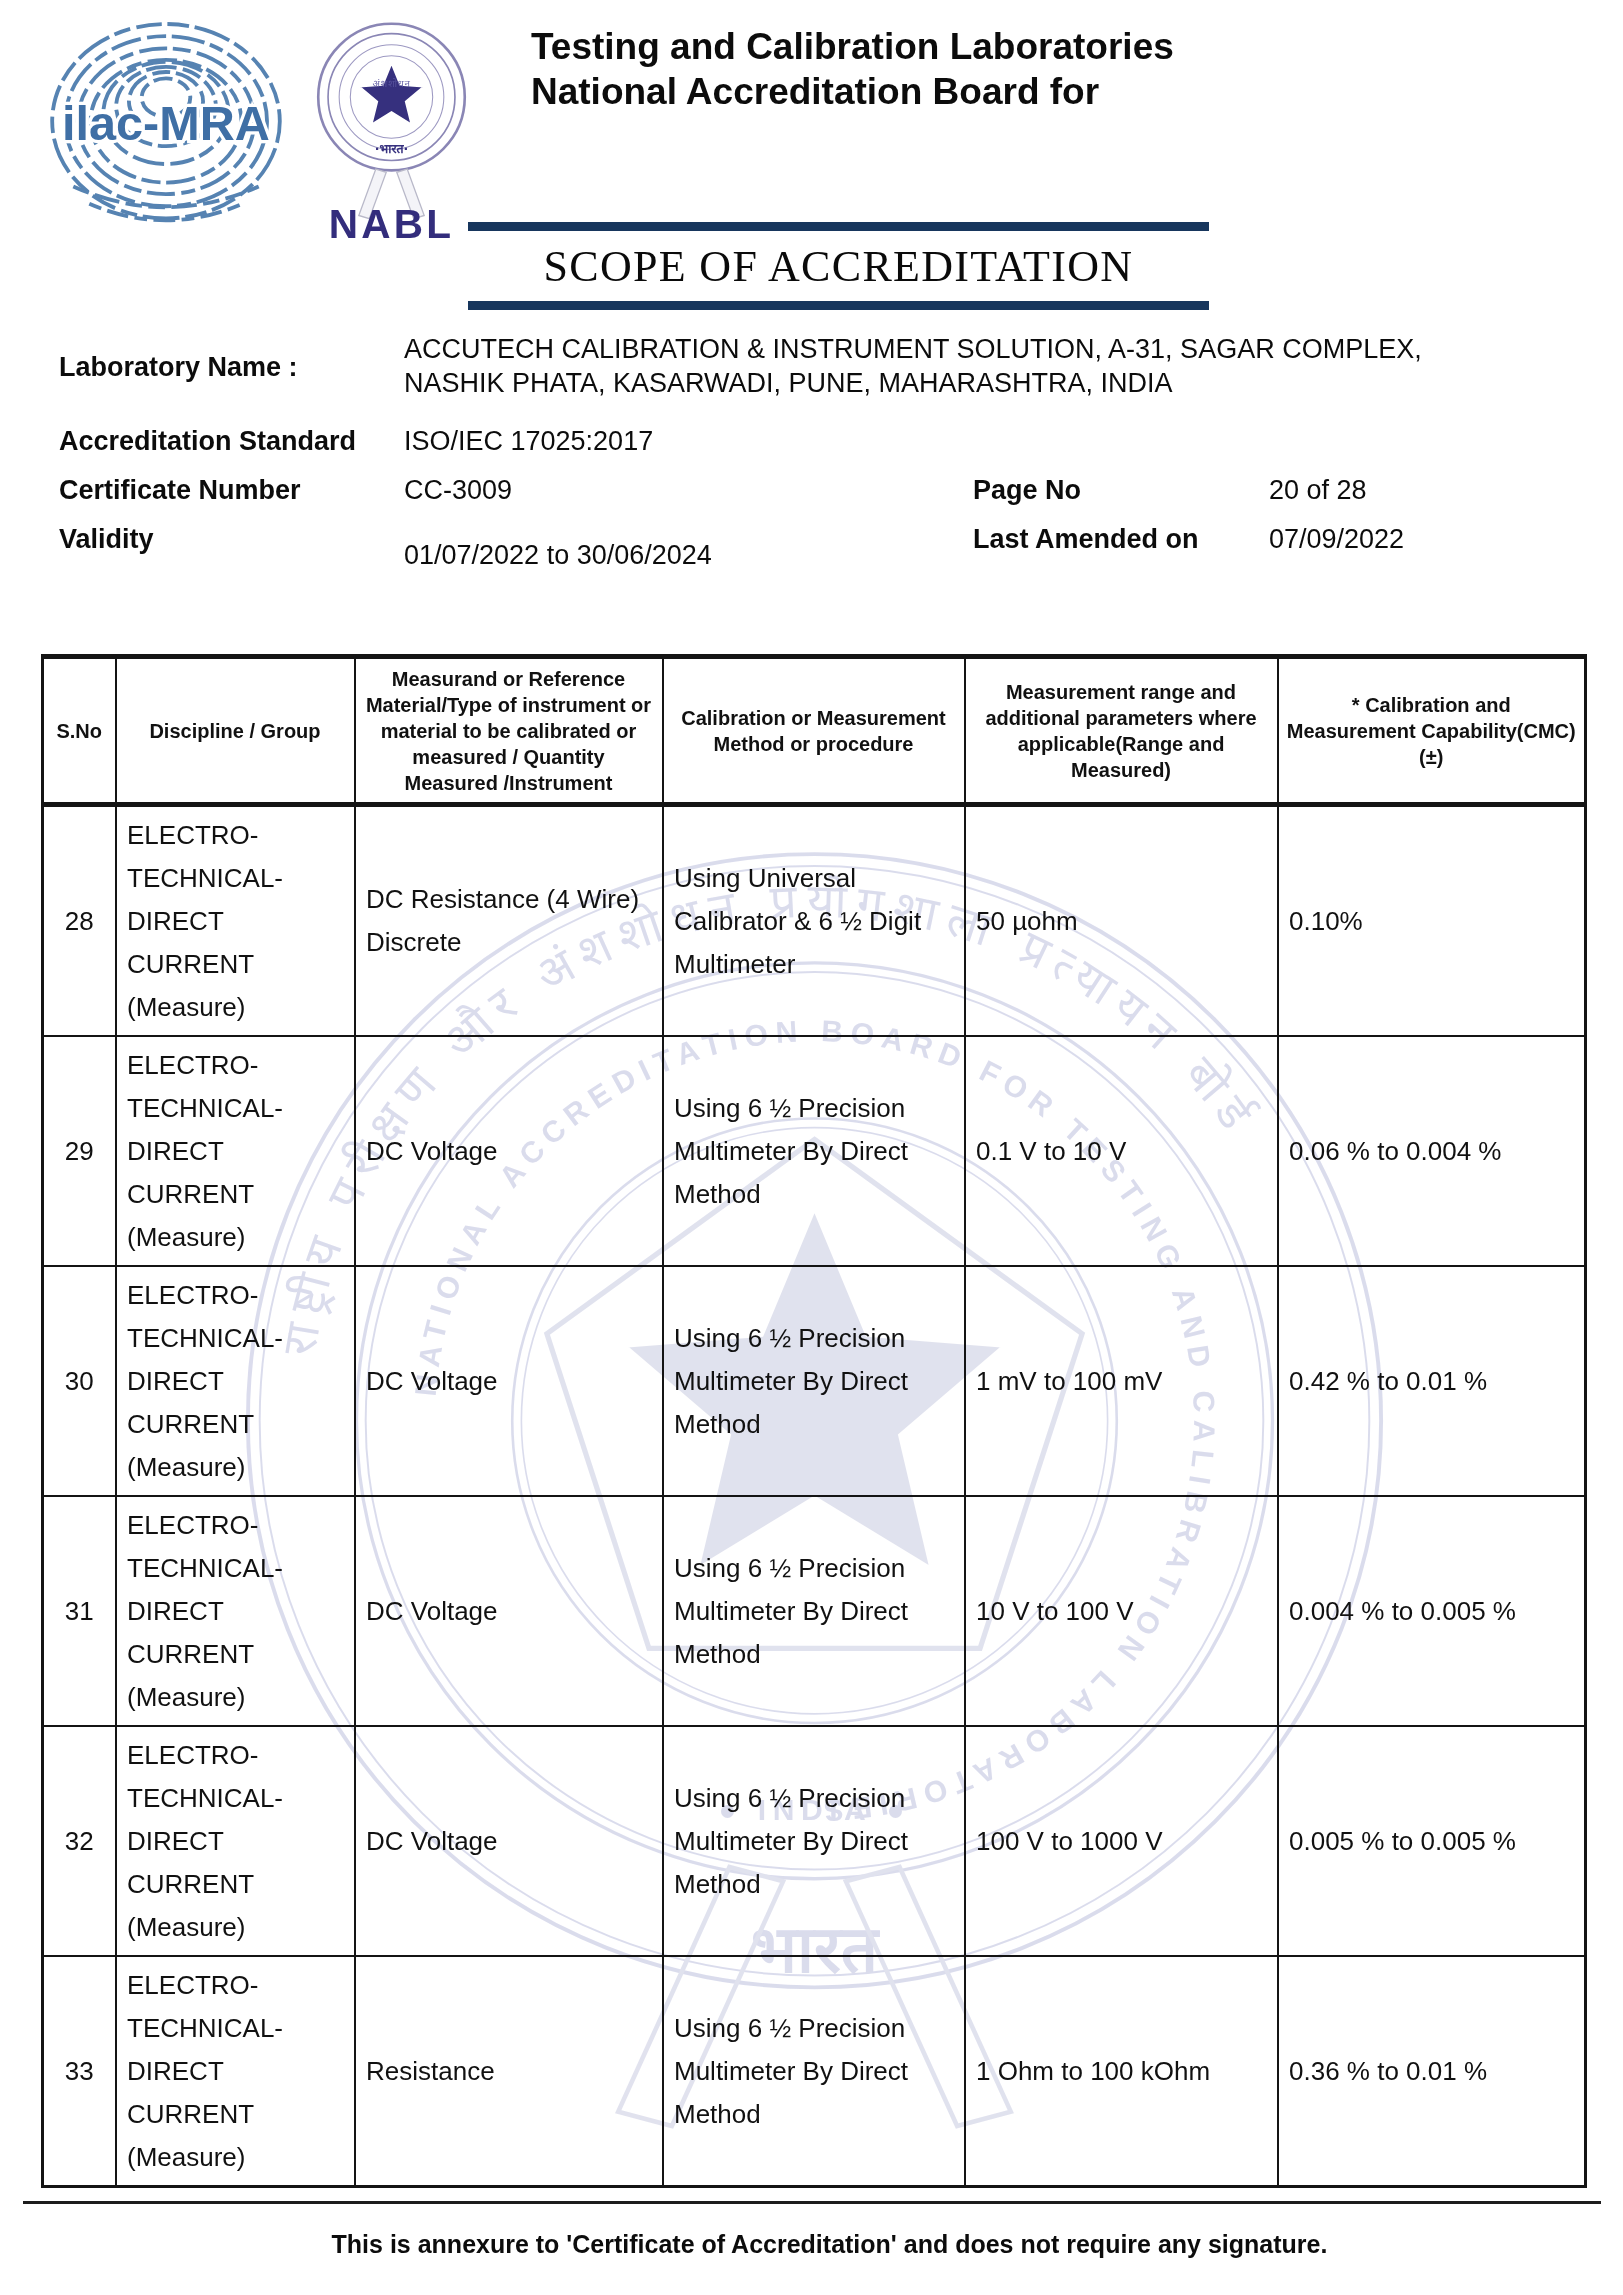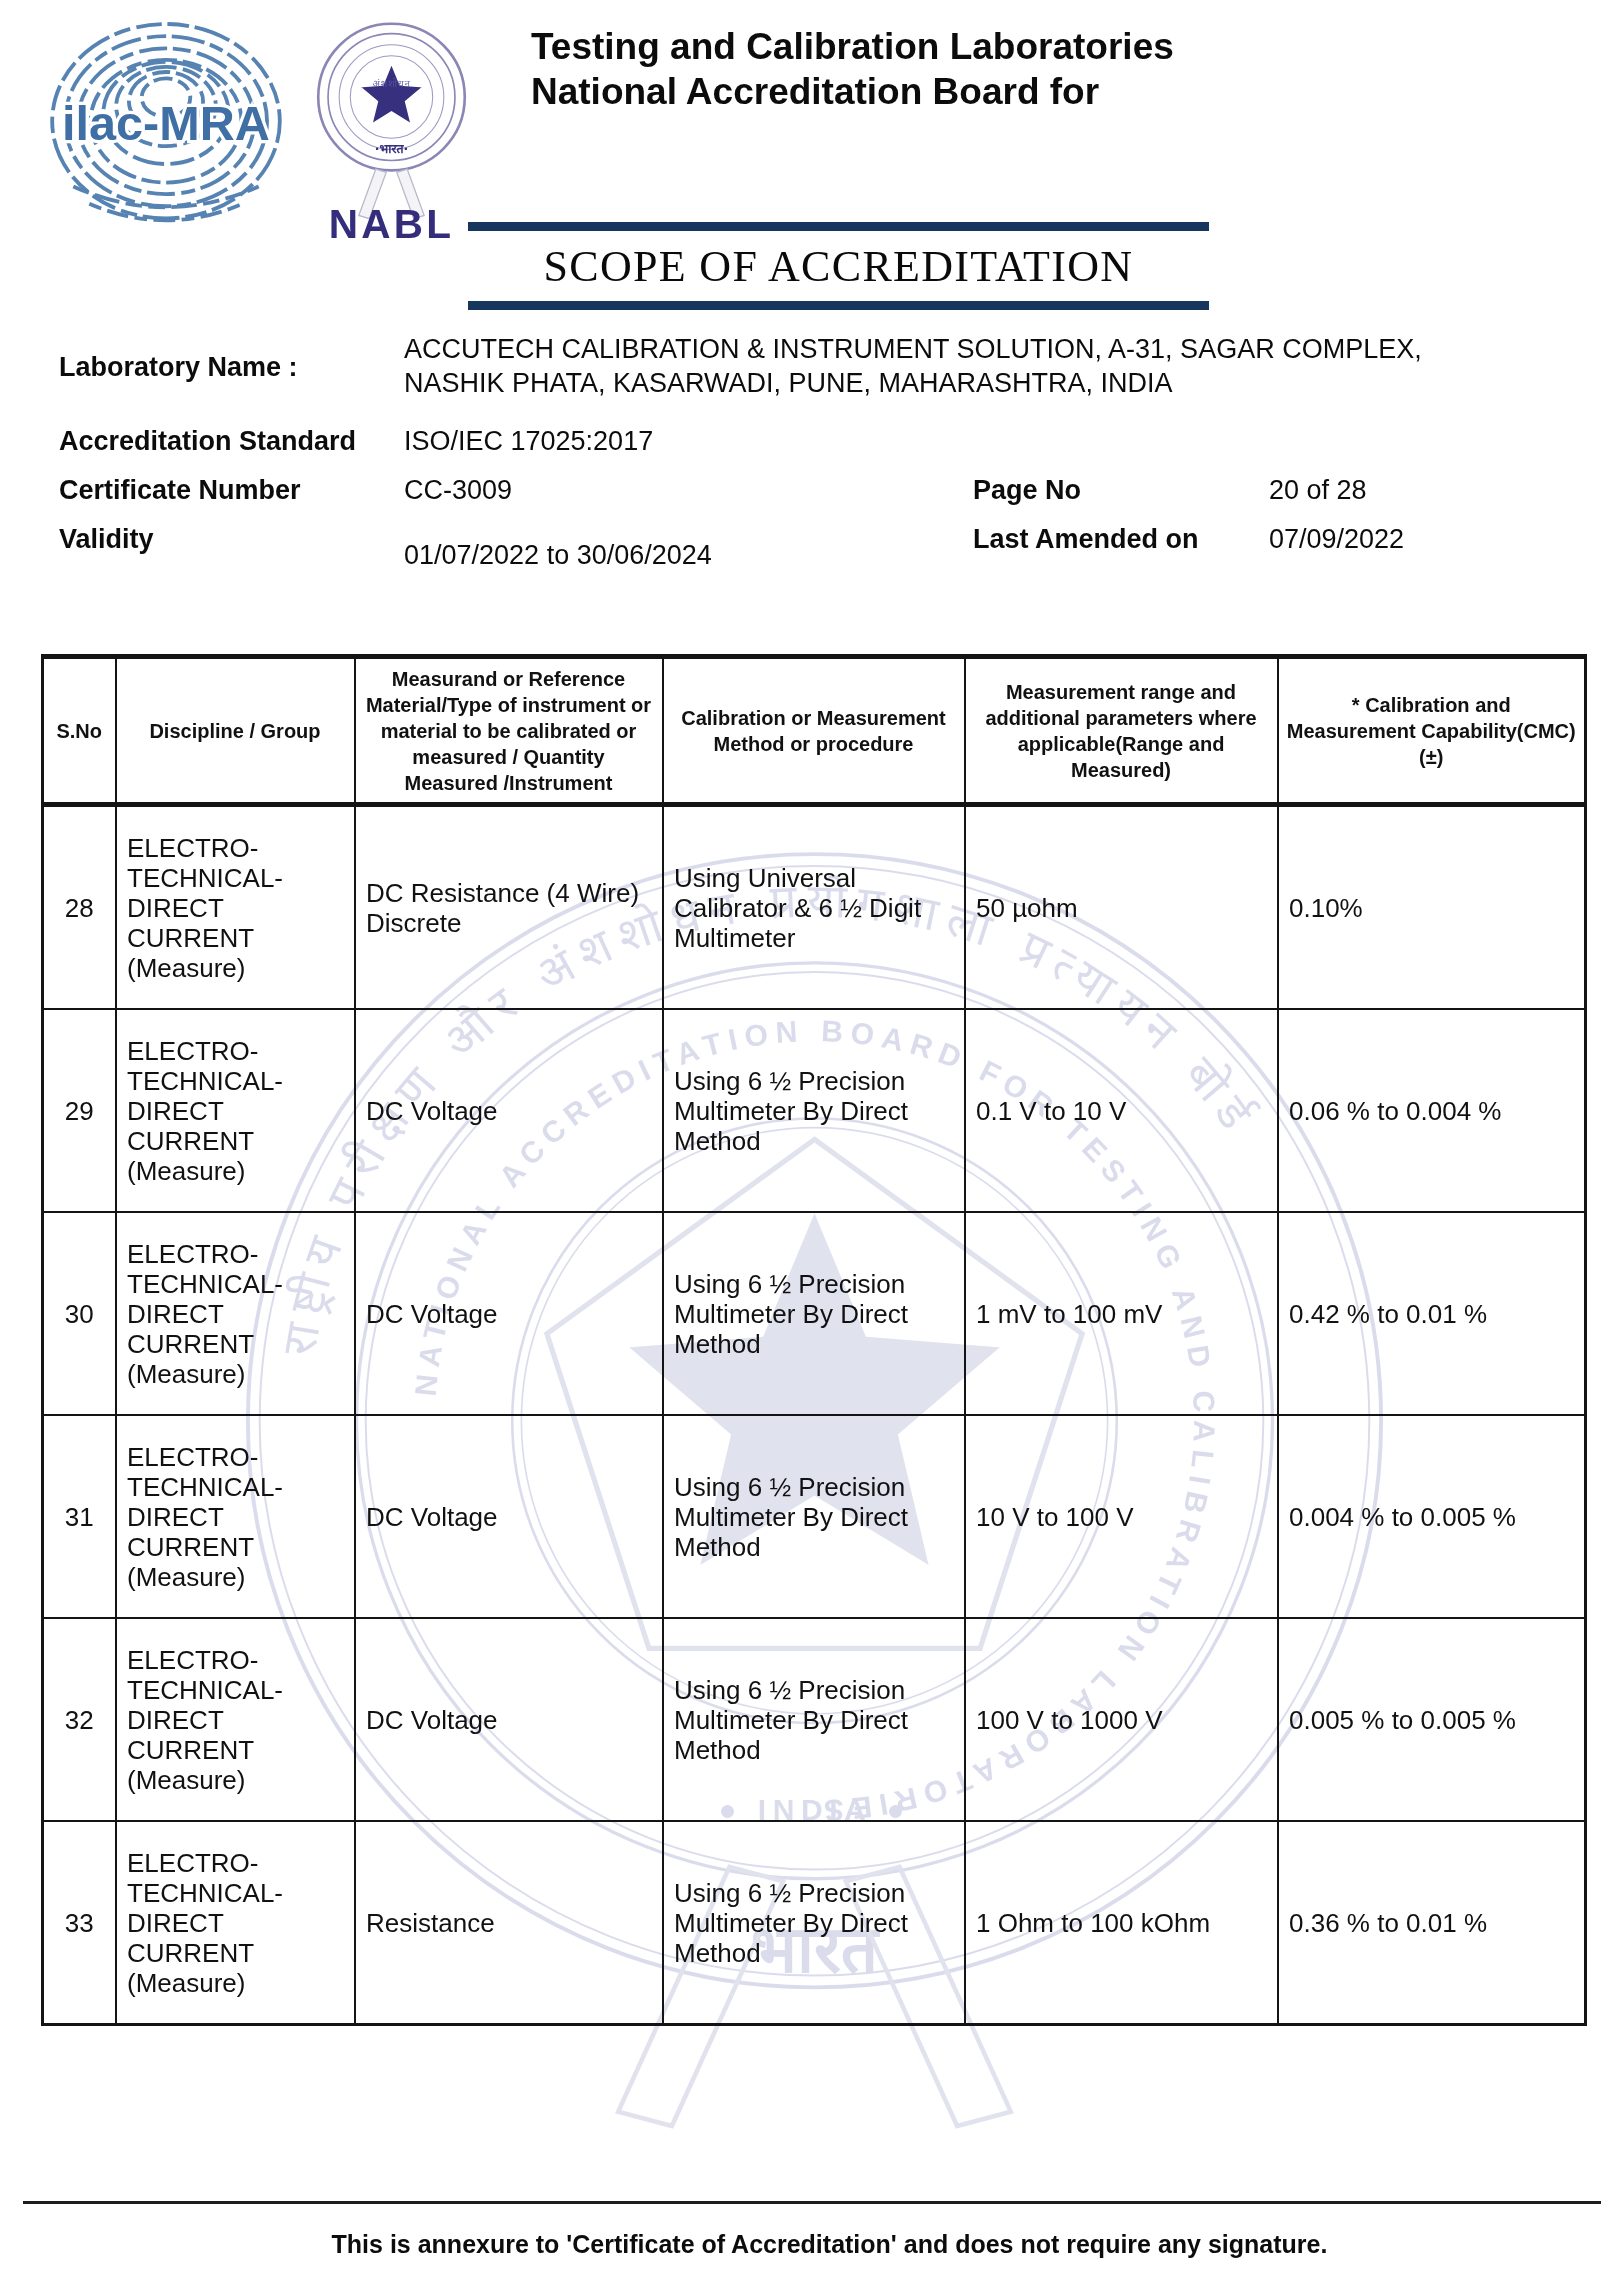--- a/index.html
+++ b/index.html
@@ -48,21 +48,21 @@
   table.scope col.c5{width:313px;} table.scope col.c6{width:308px;}
   table.scope th, table.scope td{
     border:2.6px solid #141414;background:transparent;vertical-align:middle;
   }
   table.scope{border:3.9px solid #141414;border-top-width:5.9px;}
   table.scope th{
     font-size:20px;font-weight:bold;text-align:center;line-height:26px;
     padding:6.5px 7.9px;height:122px;border-bottom-width:5.2px;
   }
   table.scope td{
-    font-size:26px;line-height:30px;padding:6.5px 10.5px;height:188px;text-align:left;
+    font-size:26px;line-height:43px;padding:6.5px 10.5px;height:188px;text-align:left;
   }
   table.scope td.sno{text-align:center;padding:6.5px 3.9px;}
   table.scope td.disc{padding-right:39px;}
   
   .footer-rule{position:absolute;left:23px;top:2201px;width:1578px;height:2.6px;background:#1c1c1c;}
   .footer-note{
     position:absolute;left:0;top:2230px;width:1623px;text-align:center;
     font-size:25px;font-weight:bold;color:#0c0c0c;margin-left:18px;
   }
 </style>

